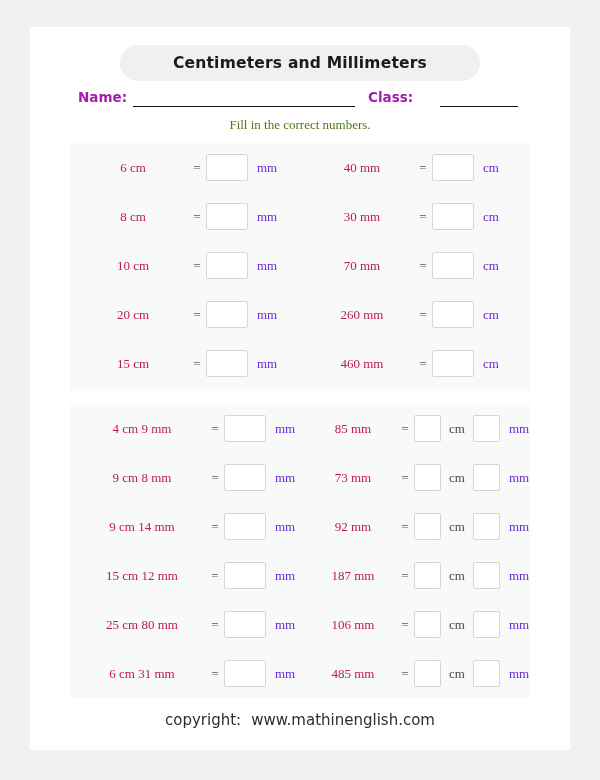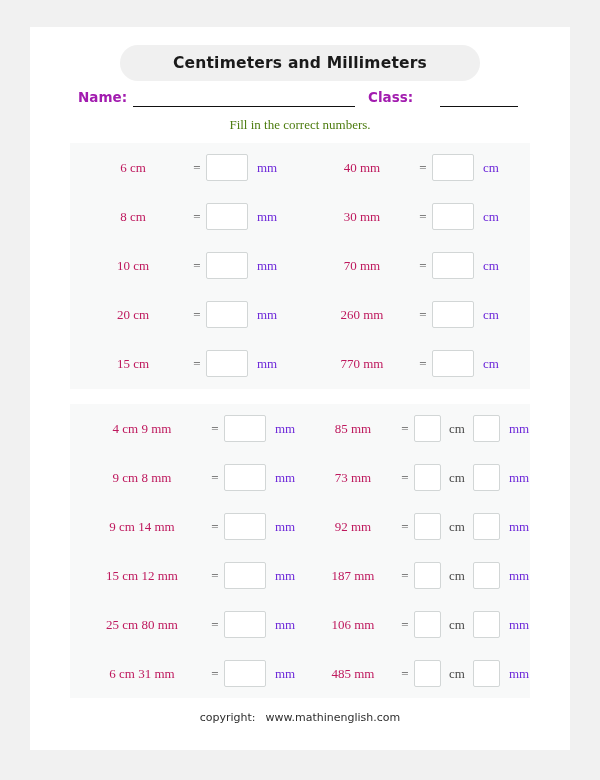--- a/index.html
+++ b/index.html
@@ -149,21 +149,21 @@
   }
 
   
   .footer {
     position: absolute;
     left: 0;
     top: 684px;
     width: 540px;
     text-align: center;
     font-family: "DejaVu Sans", sans-serif;
-    font-size: 11px;
+    font-size: 15px;
     color: #2e2e2e;
   }
   .footer .cr { margin-right: 10px; }
 </style>
 </head>
 <body>
 
 <div class="page">
 
   <div class="title-pill">
@@ -237,21 +237,21 @@
         </div>
       </div>
       <div class="qrow">
         <div class="col col-left">
           <span class="q-label">15 cm</span>
           <span class="eq">=</span>
           <span class="ansbox box-wide"></span>
           <span class="unit">mm</span>
         </div>
         <div class="col col-right">
-          <span class="q-label">770 mm</span>
+          <span class="q-label">460 mm</span>
           <span class="eq">=</span>
           <span class="ansbox box-wide"></span>
           <span class="unit">cm</span>
         </div>
       </div>
     </div>
   <div class="panel" id="panel-2">
       <div class="qrow">
         <div class="col col-left">
           <span class="q-label">4 cm 9 mm</span>

